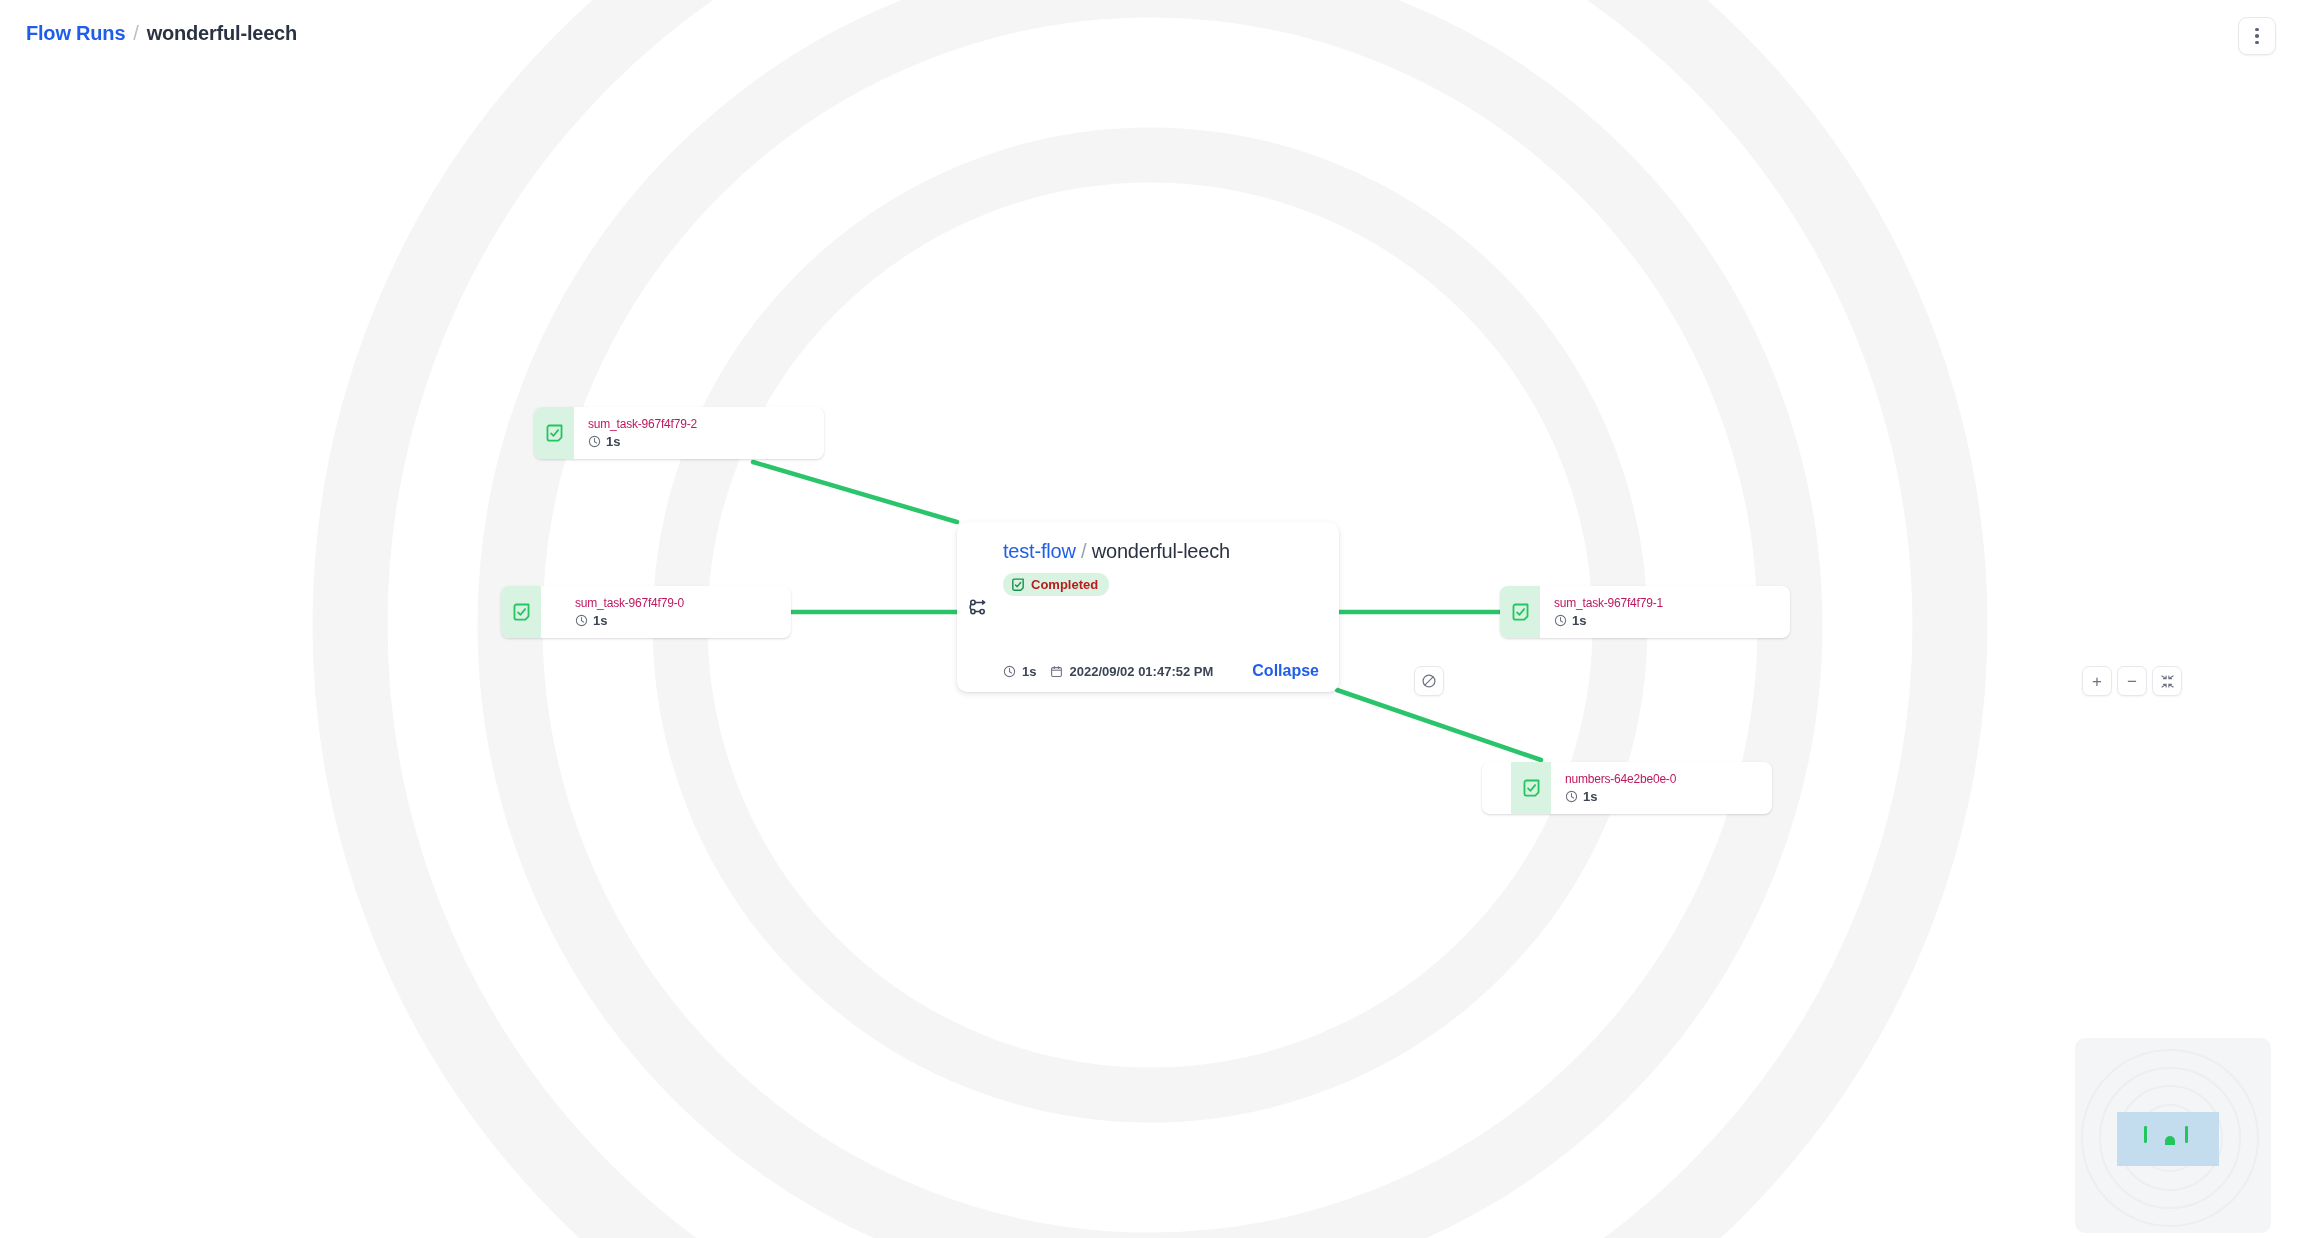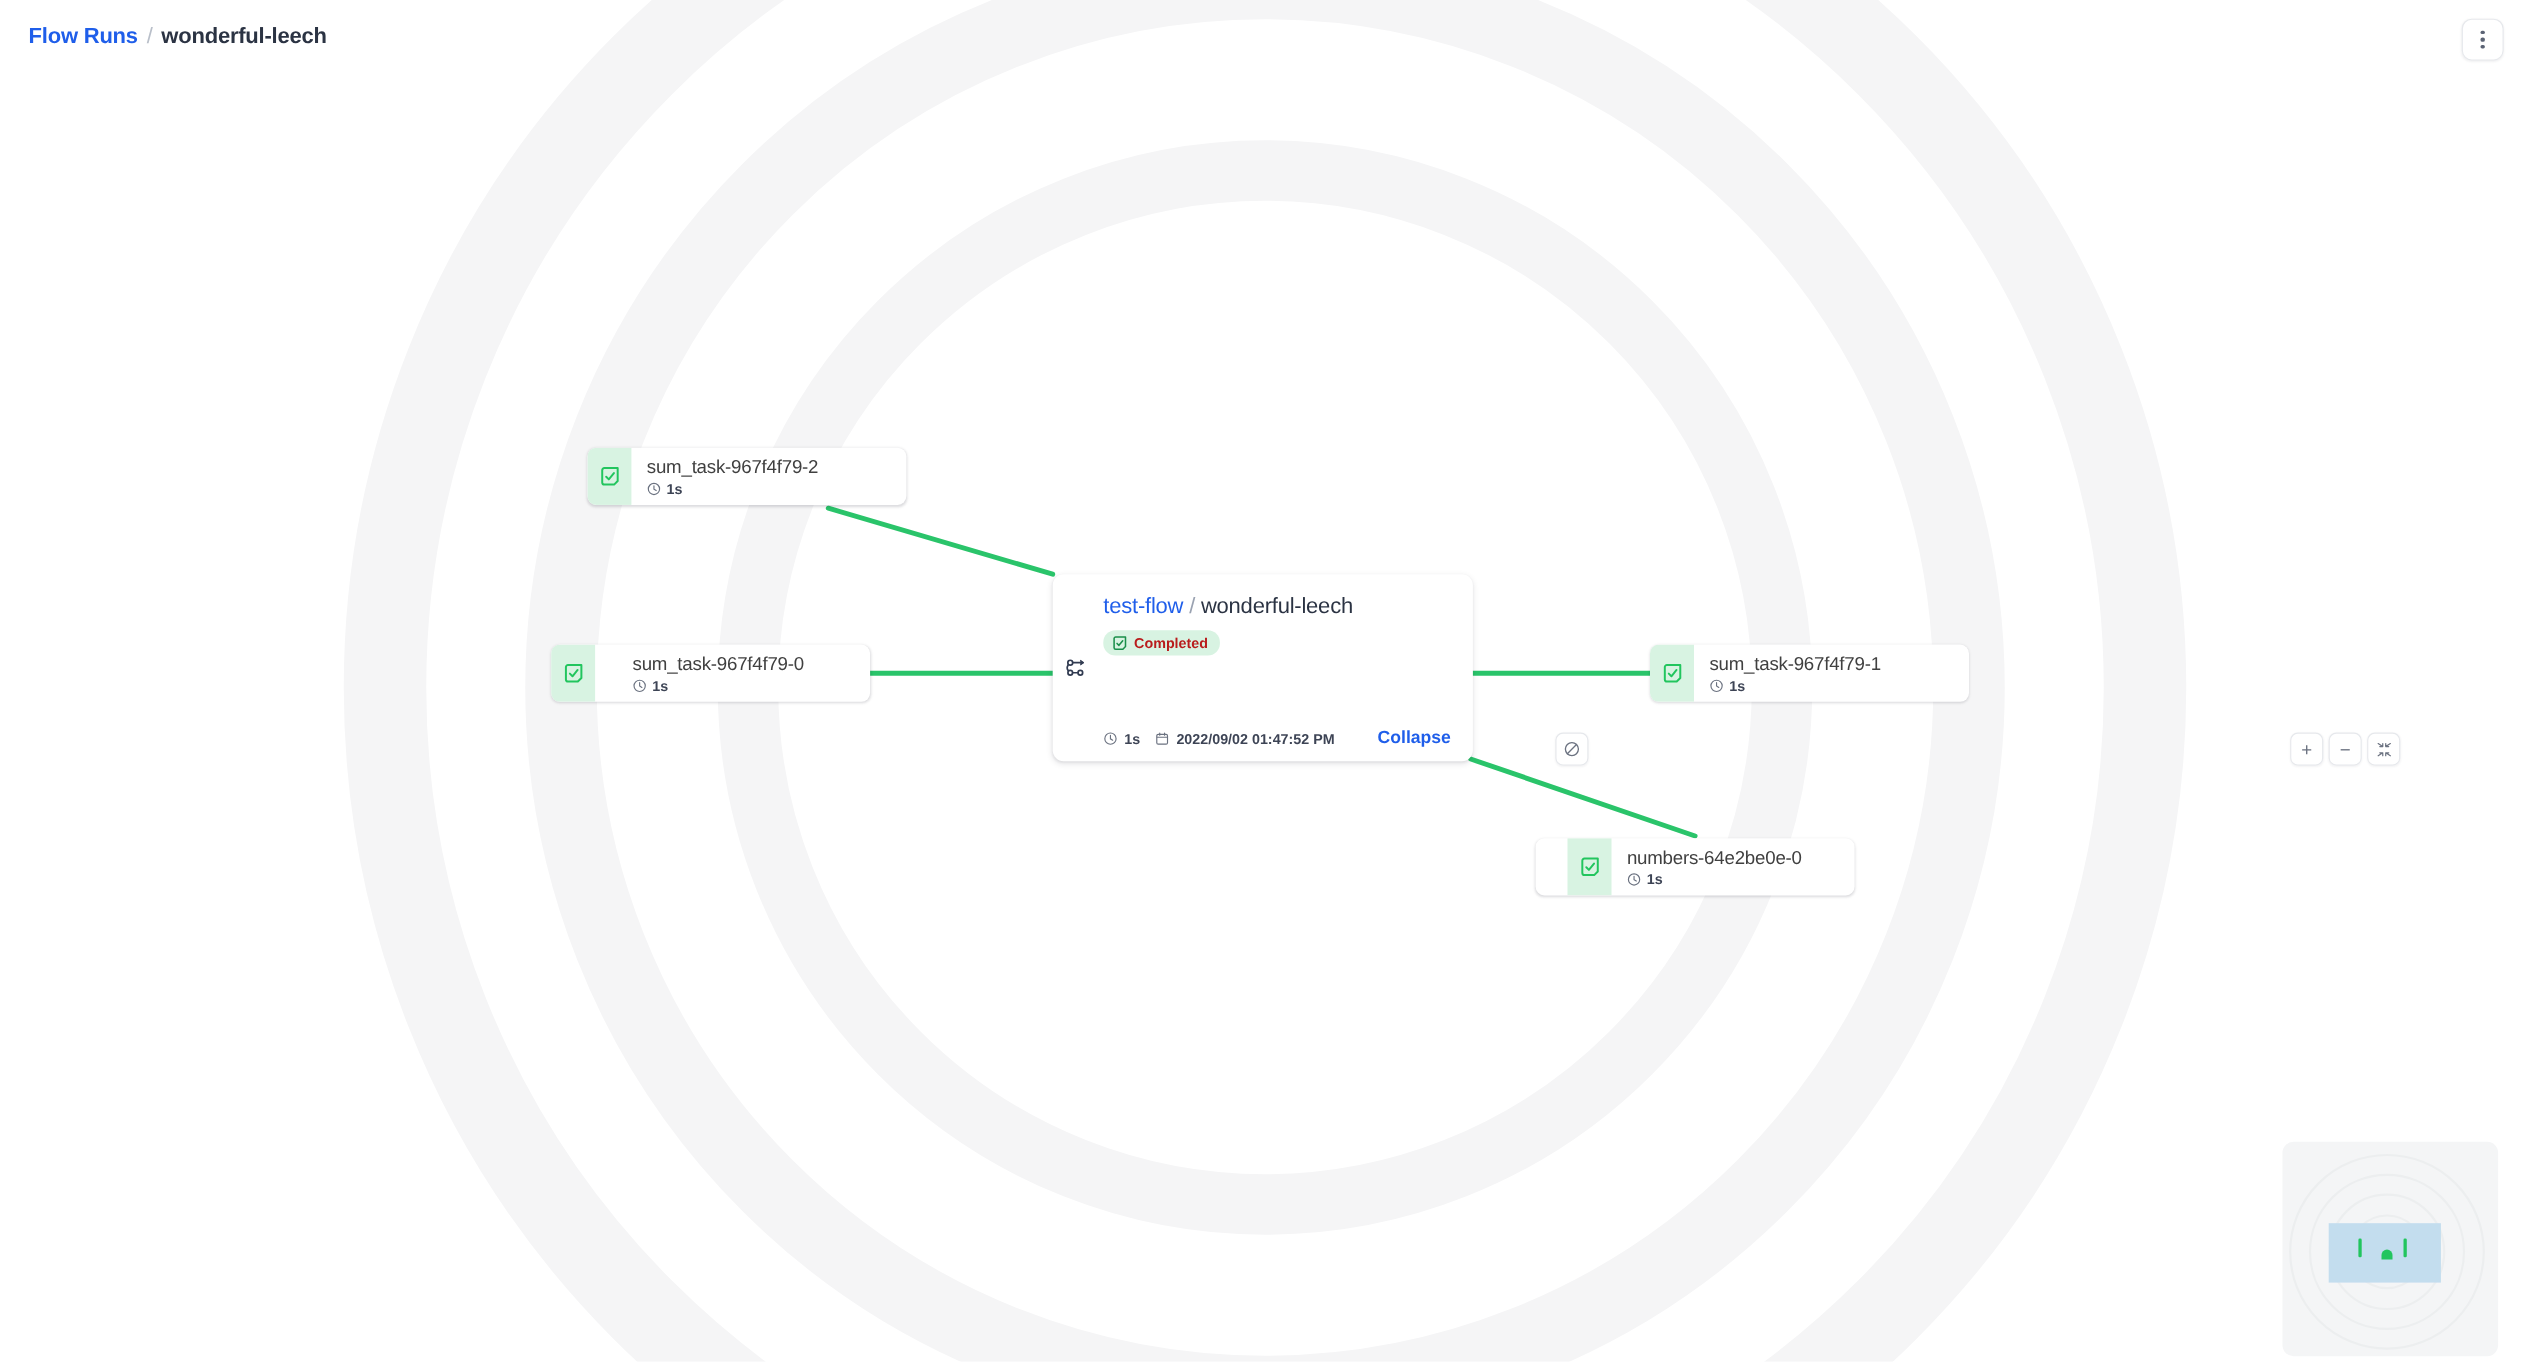--- a/index.html
+++ b/index.html
@@ -44,21 +44,21 @@
   .node {
     position:absolute; background:#ffffff; border-radius:8px;
     box-shadow: 0 1px 3px rgba(16,24,40,.10), 0 1px 2px rgba(16,24,40,.06);
     display:flex; align-items:stretch; overflow:hidden; cursor:pointer;
   }
   .node-icon-panel {
     width:40px; background:#d8f3e2; display:flex; align-items:center; justify-content:center;
     flex:0 0 40px;
   }
   .node-body { flex:1; padding:8px 14px 8px 14px; display:flex; flex-direction:column; justify-content:center; }
-  .node-title { font-size:17px; color:#404040; letter-spacing:-0.2px; line-height:1.25; white-space:nowrap; }
+  .node-title { font-size:12px; color:#be185d; letter-spacing:-0.2px; line-height:1.25; white-space:nowrap; }
   .node-meta { display:flex; align-items:center; gap:5px; margin-top:2px; }
   .node-meta-text { font-size:13px; color:#3d4455; font-weight:600; }
 
   
   .flow-node {
     position:absolute; background:#fff; border-radius:10px;
     box-shadow: 0 2px 6px rgba(16,24,40,.10), 0 1px 2px rgba(16,24,40,.06);
     display:flex; cursor:pointer;
   }
   .flow-icon-col { width:42px; display:flex; align-items:center; justify-content:center; flex:0 0 42px; }
@@ -194,21 +194,21 @@
         <div class="node-meta">
           <svg width="13" height="13" viewBox="0 0 16 16">
             <circle cx="8" cy="8" r="6.3" fill="none" stroke="#6b7280" stroke-width="1.3"></circle>
             <path d="M8 4.4 V8.2 L10.5 9.8" fill="none" stroke="#6b7280" stroke-width="1.3" stroke-linecap="round"></path>
           </svg>
           <span class="node-meta-text">1s</span>
         </div>
       </div>
     </div>
 
-    <div class="node" style="left:1396px; top:762px; width:290px; height:52px;padding-left:29px;">
+    <div class="node" style="left:1482px; top:762px; width:290px; height:52px;padding-left:29px;">
       <div class="node-icon-panel">
         <svg width="19" height="19" viewBox="0 0 20 20">
           <path d="M2.6 3.6 A2 2 0 0 1 4.6 1.6 H17.4 V14 L14 17.4 H4.6 A2 2 0 0 1 2.6 15.4 Z" fill="none" stroke="#22c55e" stroke-width="1.9" stroke-linejoin="round"></path>
           <path d="M6.4 9.9 L8.9 12.4 L13.8 6.4" fill="none" stroke="#22c55e" stroke-width="1.9" stroke-linecap="round" stroke-linejoin="round"></path>
         </svg>
       </div>
       <div class="node-body">
         <div class="node-title">numbers-64e2be0e-0</div>
         <div class="node-meta">
           <svg width="13" height="13" viewBox="0 0 16 16">

